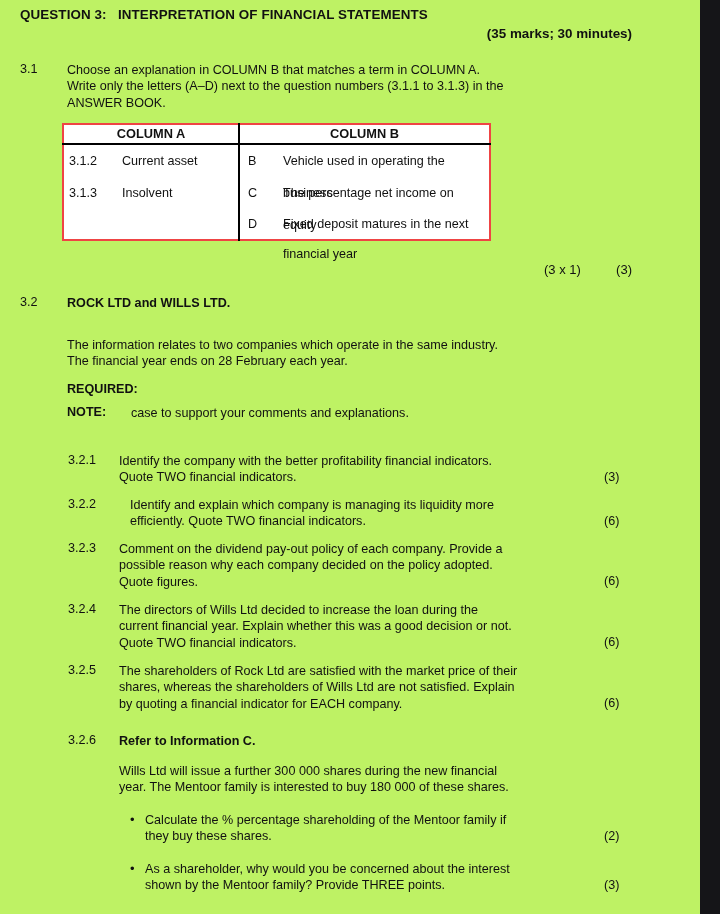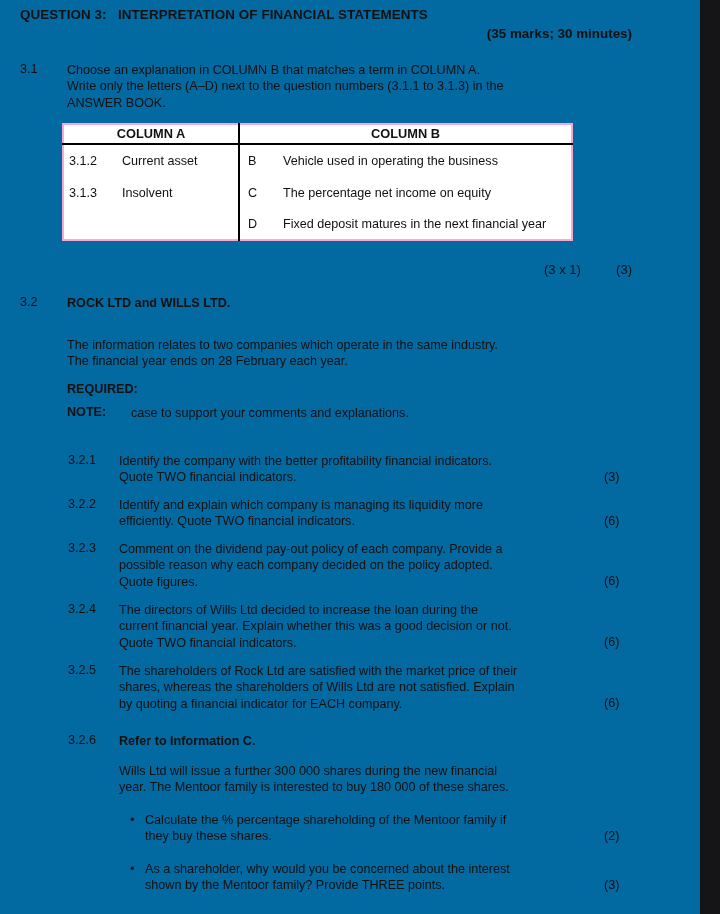--- a/index.html
+++ b/index.html
@@ -6,21 +6,21 @@
   html, body {
     margin: 0;
     padding: 0;
     background: #ffffff;
   }
 
   #page {
     position: relative;
     width: 720px;
     height: 914px;
-    background: #0369a1;
+    background: #bef264;
     font-family: "Liberation Sans", sans-serif;
     font-size: 12.6px;
     color: #111111;
     overflow: hidden;
     -webkit-font-smoothing: antialiased;
   }
 
   
   .right-gutter {
     position: absolute;
@@ -94,23 +94,23 @@
     position: absolute;
     font-size: 13px;
     white-space: nowrap;
   }
 
   
   .match-table {
     position: absolute;
     left: 62px;
     top: 123px;
-    width: 511px;
+    width: 429px;
     border-collapse: collapse;
-    border: 2px solid #f9a8d4;
+    border: 2px solid #ef4444;
     font-size: 12.6px;
     background: #fff;
   }
   .match-table th,
   .match-table td {
     border: 0;
     padding: 0;
     vertical-align: top;
   }
   .match-table .col-div { border-left: 2px solid #000; }
@@ -250,21 +250,21 @@
       <div class="num">3.2.1</div>
       <div class="body" style="left:51px; width:467px;">
         <p class="just">Identify the company with the better profitability financial indicators.</p>
         <p>Quote TWO financial indicators.</p>
       </div>
     </div>
     <div class="mark" style="top:470px;">(3)</div>
 
     <div class="blk" style="left:68px; top:497px; width:540px;">
       <div class="num">3.2.2</div>
-      <div class="body" style="left:51px; width:467px;">
+      <div class="body" style="left:62px; width:467px;">
         <p class="just">Identify and explain which company is managing its liquidity more</p>
         <p>efficiently. Quote TWO financial indicators.</p>
       </div>
     </div>
     <div class="mark" style="top:514px;">(6)</div>
 
     <div class="blk" style="left:68px; top:541px; width:540px;">
       <div class="num">3.2.3</div>
       <div class="body" style="left:51px; width:467px;">
         <p class="just">Comment on the dividend pay-out policy of each company.  Provide a</p>

